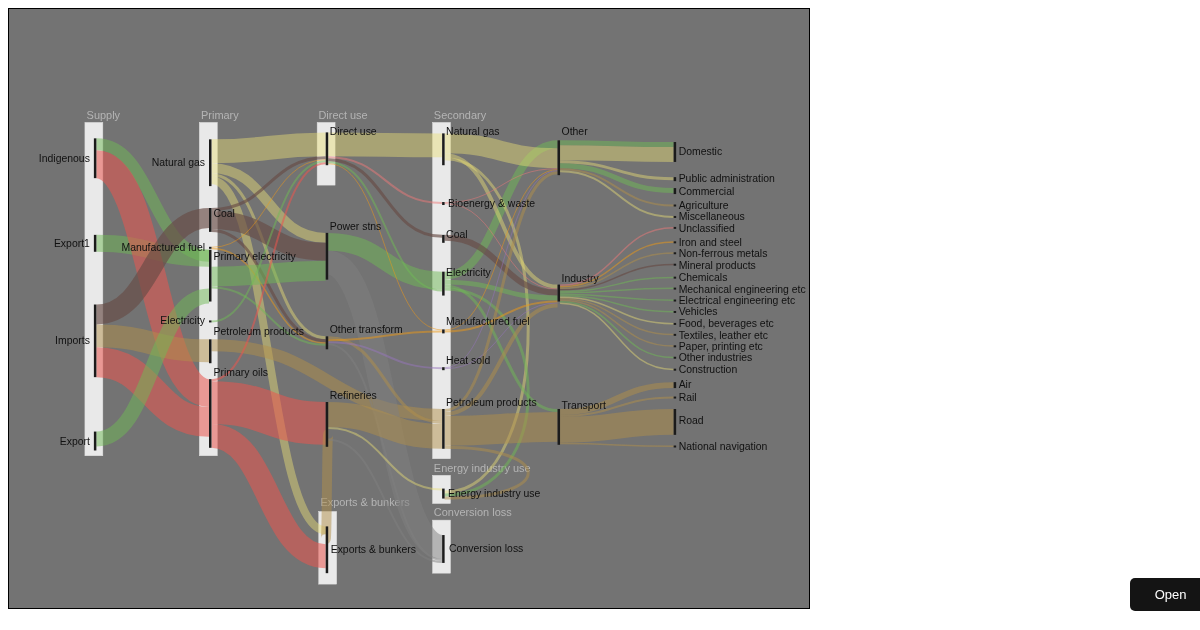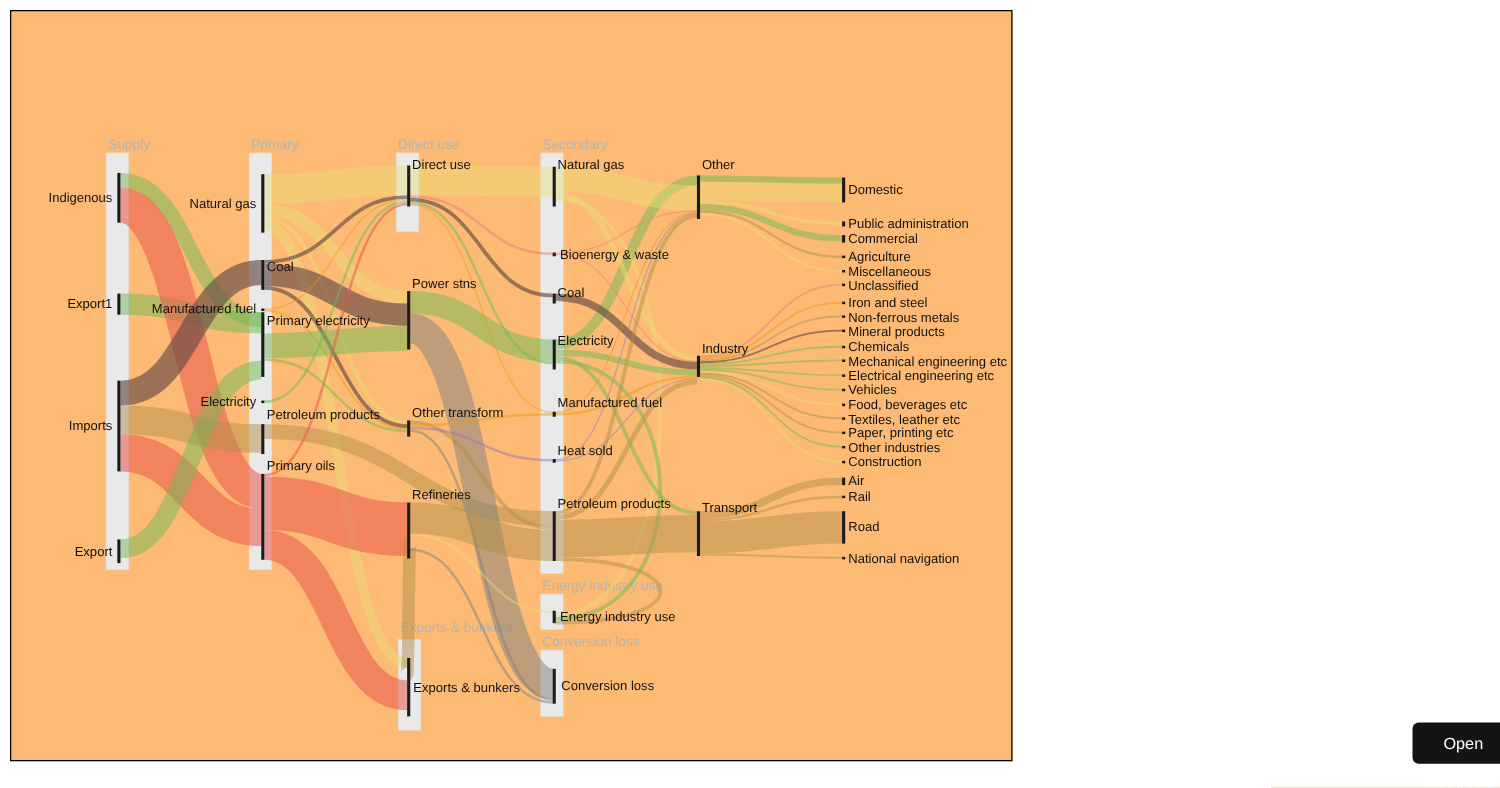--- a/index.html
+++ b/index.html
@@ -2,21 +2,21 @@
 <html><head>
 <meta charset="utf-8">
 <style>
   html,body{margin:0;padding:0;}
   body{
     width:1200px;height:630px;background:#ffffff;position:relative;
     font-family:"Liberation Sans", sans-serif;overflow:hidden;
   }
   .frame{
     position:absolute;left:8px;top:8px;width:800px;height:599px;
-    border:1.5px solid #000;background:#fdba74;box-sizing:content-box;
+    border:1.5px solid #000;background:#737373;box-sizing:content-box;
   }
   .frame svg{display:block;}
   .open-sandbox{
     position:absolute;left:1130px;top:578px;height:33px;padding:0 15px;
     background:#141414;color:#fff;border:none;border-radius:5px;
     font-family:"Liberation Sans", sans-serif;font-size:13px;line-height:33px;
     cursor:pointer;
   }
   text{font-family:"Liberation Sans", sans-serif;}
   .col-title{font-size:11px;fill:#b4b4b4;}

